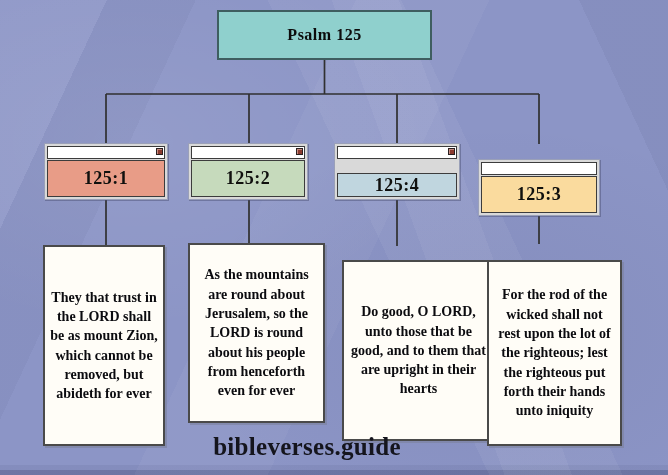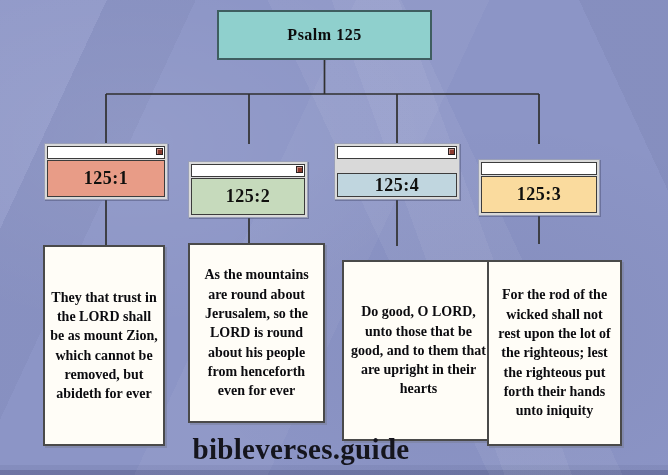--- a/index.html
+++ b/index.html
@@ -46,30 +46,30 @@
   }
   .text-box{
     position:absolute;box-sizing:border-box;
     background:#fffdf7;border:2px solid #4a4a4a;
     box-shadow:2px 2px 0 rgba(125,130,160,0.65);
     display:flex;align-items:center;justify-content:center;
     text-align:center;padding:4px 5px;
     font-size:14px;font-weight:bold;line-height:1.38;color:#0b0b0f;
   }
   .w1{left:44px;top:143px;width:124px;}
-  .w2{left:188px;top:143px;width:120px;margin-top:18px;}
+  .w2{left:188px;top:143px;width:120px;}
   .w3{left:334px;top:143px;width:126px;gap:13px;}
   .w4{left:478px;top:143px;width:122px;margin-top:16px;}
   .t1{left:43px;top:245px;width:122px;height:201px;}
   .t2{left:188px;top:243px;width:137px;height:180px;justify-content:center;}
   .t3{left:342px;top:260px;width:153px;height:181px;}
   .t4{left:487px;top:243px;width:135px;height:186px;margin-top:17px;}
   .brand{
-    position:absolute;left:5px;top:433px;width:592px;
-    text-align:center;font-size:29px;font-weight:bold;color:#15151d;
+    position:absolute;left:11px;top:433px;width:592px;
+    text-align:center;font-size:25px;font-weight:bold;color:#15151d;
     letter-spacing:0.3px;
   }
 </style>
 </head>
 <body>
 
 <div class="canvas">
 
   <svg class="connectors" viewBox="0 0 668 475" xmlns="http://www.w3.org/2000/svg">
     <path d="M324.5 60 V94 M106 94 H539 M106 94 V144 M249 94 V144 M397 94 V144 M539 94 V144 M106 199 V246 M249 199 V244 M397 199 V246 M539 199 V244" fill="none" stroke="#303030" stroke-width="1.7"></path>

